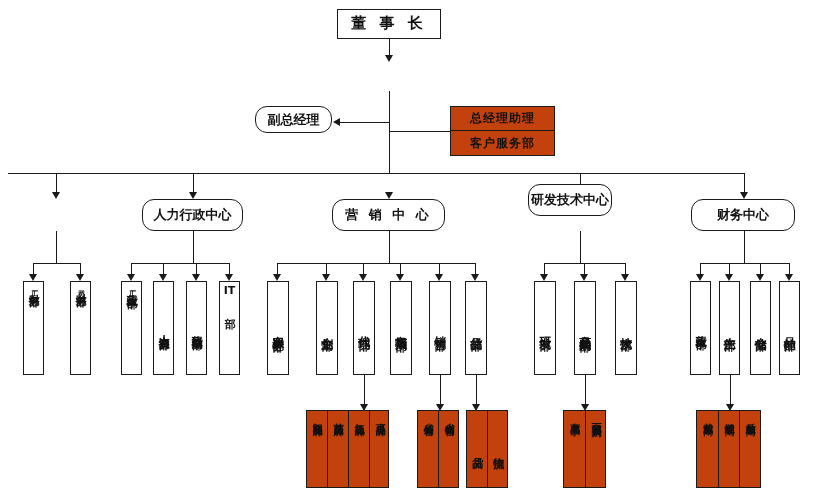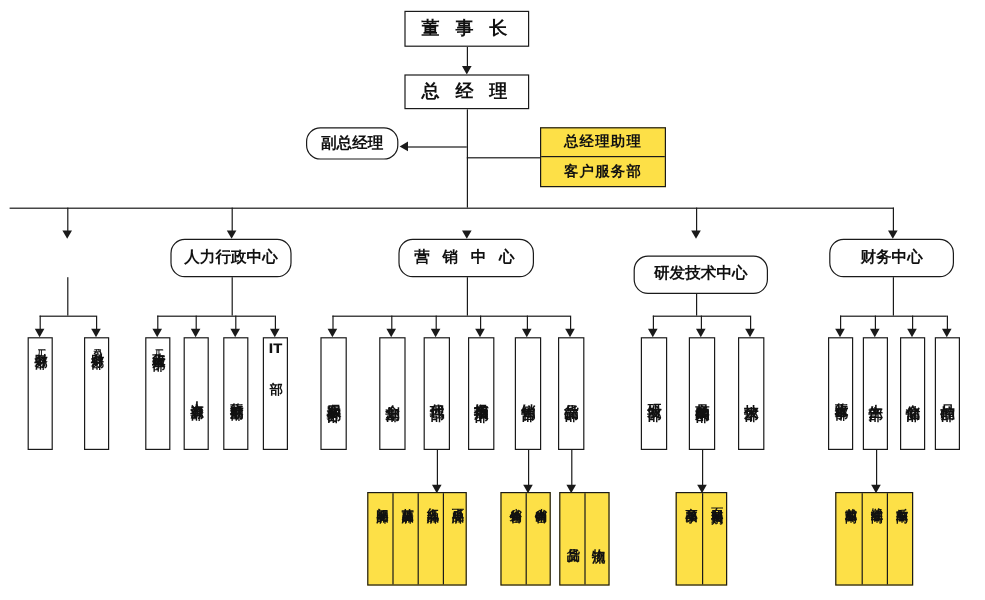--- a/index.html
+++ b/index.html
@@ -79,21 +79,21 @@
   .t10{font-size:10px;}
 
   .sm-pref{font-size:7px;letter-spacing:0;}
 
   
   .grp{
     position:absolute;
     display:flex;
     box-sizing:border-box;
     border:1px solid #1a1a1a;
-    background:#fde047;
+    background:#c2410c;
     z-index:3;
   }
   .grp > .cell{
     box-sizing:border-box;
     border-right:1px solid #1a1a1a;
     display:flex;
     align-items:center;
     justify-content:flex-start;
     writing-mode:vertical-rl;
     text-orientation:upright;
@@ -119,21 +119,20 @@
 </head>
 <body>
 
 <div id="chart">
 
   <div class="box h t15" style="left:337px;top:9px;width:104px;height:30px;">董 事 长</div>
 
   <div class="ln vl" style="left:389px;top:39px;height:19px;"></div>
   <div class="arr arr-d" style="left:385px;top:55px;"></div>
 
-  <div class="box h t15" style="left:337px;top:62px;width:104px;height:29px;">总 经 理</div>
 
   <div class="ln vl" style="left:389px;top:91px;height:82px;"></div>
 
   <div class="box h t13" style="left:255px;top:106px;width:77px;height:27px;">副总经理</div>
 
   <div class="ln hl" style="left:340px;top:122px;width:49px;"></div>
   <div class="arr arr-l" style="left:333px;top:118px;"></div>
 
   <div class="grp stackv" style="left:450px;top:106px;width:105px;height:50px;">
     <div class="cell t12" style="height:25px;">总经理助理</div>
@@ -156,21 +155,21 @@
   <div class="arr arr-d" style="left:576px;top:192px;"></div>
 
   <div class="ln vl" style="left:744px;top:173px;height:22px;"></div>
   <div class="arr arr-d" style="left:740px;top:192px;"></div>
 
 
   <div class="box h t13" style="left:332px;top:199px;width:113px;height:32px;letter-spacing:3px;">营 销 中 心</div>
 
   <div class="box h t13" style="left:142px;top:199px;width:101px;height:32px;">人力行政中心</div>
 
-  <div class="box h t13" style="left:528px;top:213px;width:112px;height:32px;">研发技术中心</div>
+  <div class="box h t13" style="left:528px;top:184px;width:84px;height:32px;">研发技术中心</div>
 
   <div class="box h t13" style="left:691px;top:199px;width:104px;height:32px;">财务中心</div>
 
   <div class="ln vl" style="left:56px;top:231px;height:32px;"></div>
   <div class="ln hl" style="left:33px;top:263px;width:47px;"></div>
   <div class="ln vl" style="left:33px;top:263px;height:14px;"></div>
   <div class="arr arr-d" style="left:29px;top:274px;"></div>
   <div class="ln vl" style="left:80px;top:263px;height:14px;"></div>
   <div class="arr arr-d" style="left:76px;top:274px;"></div>
 

